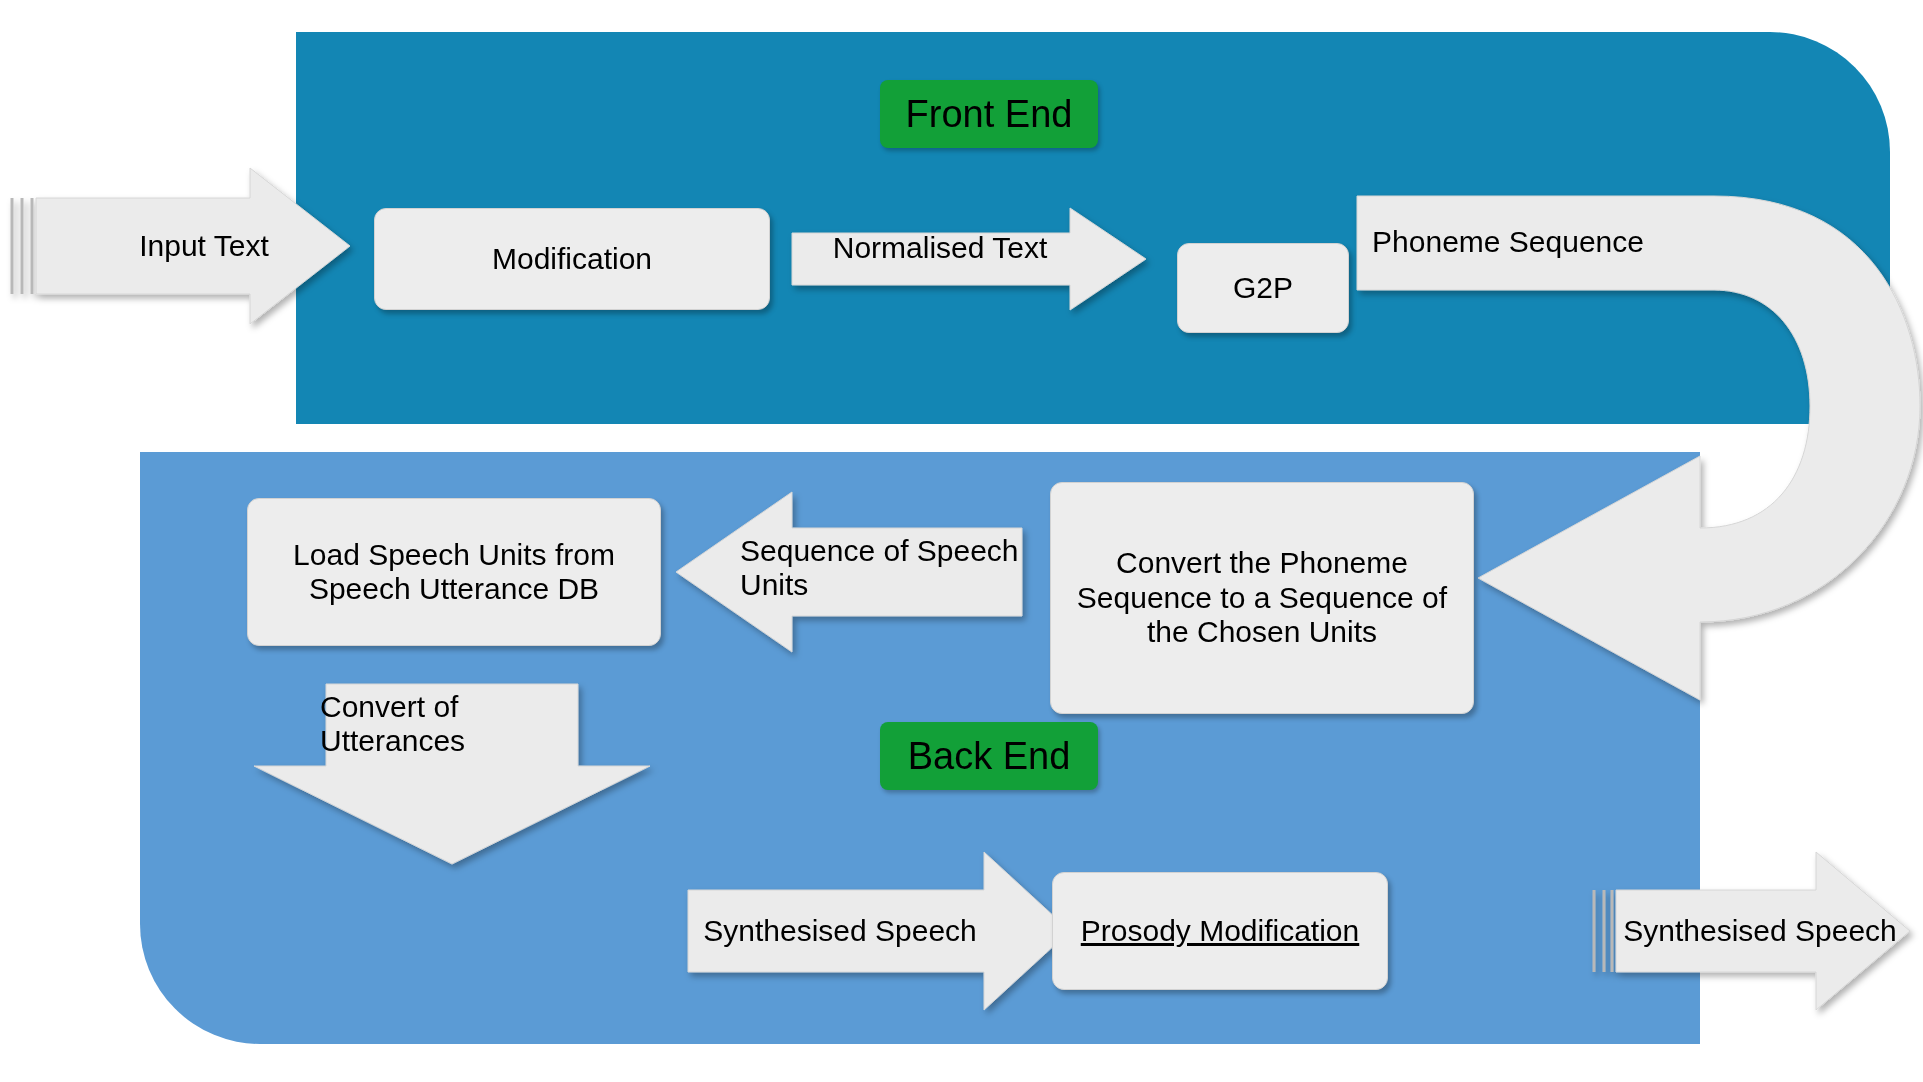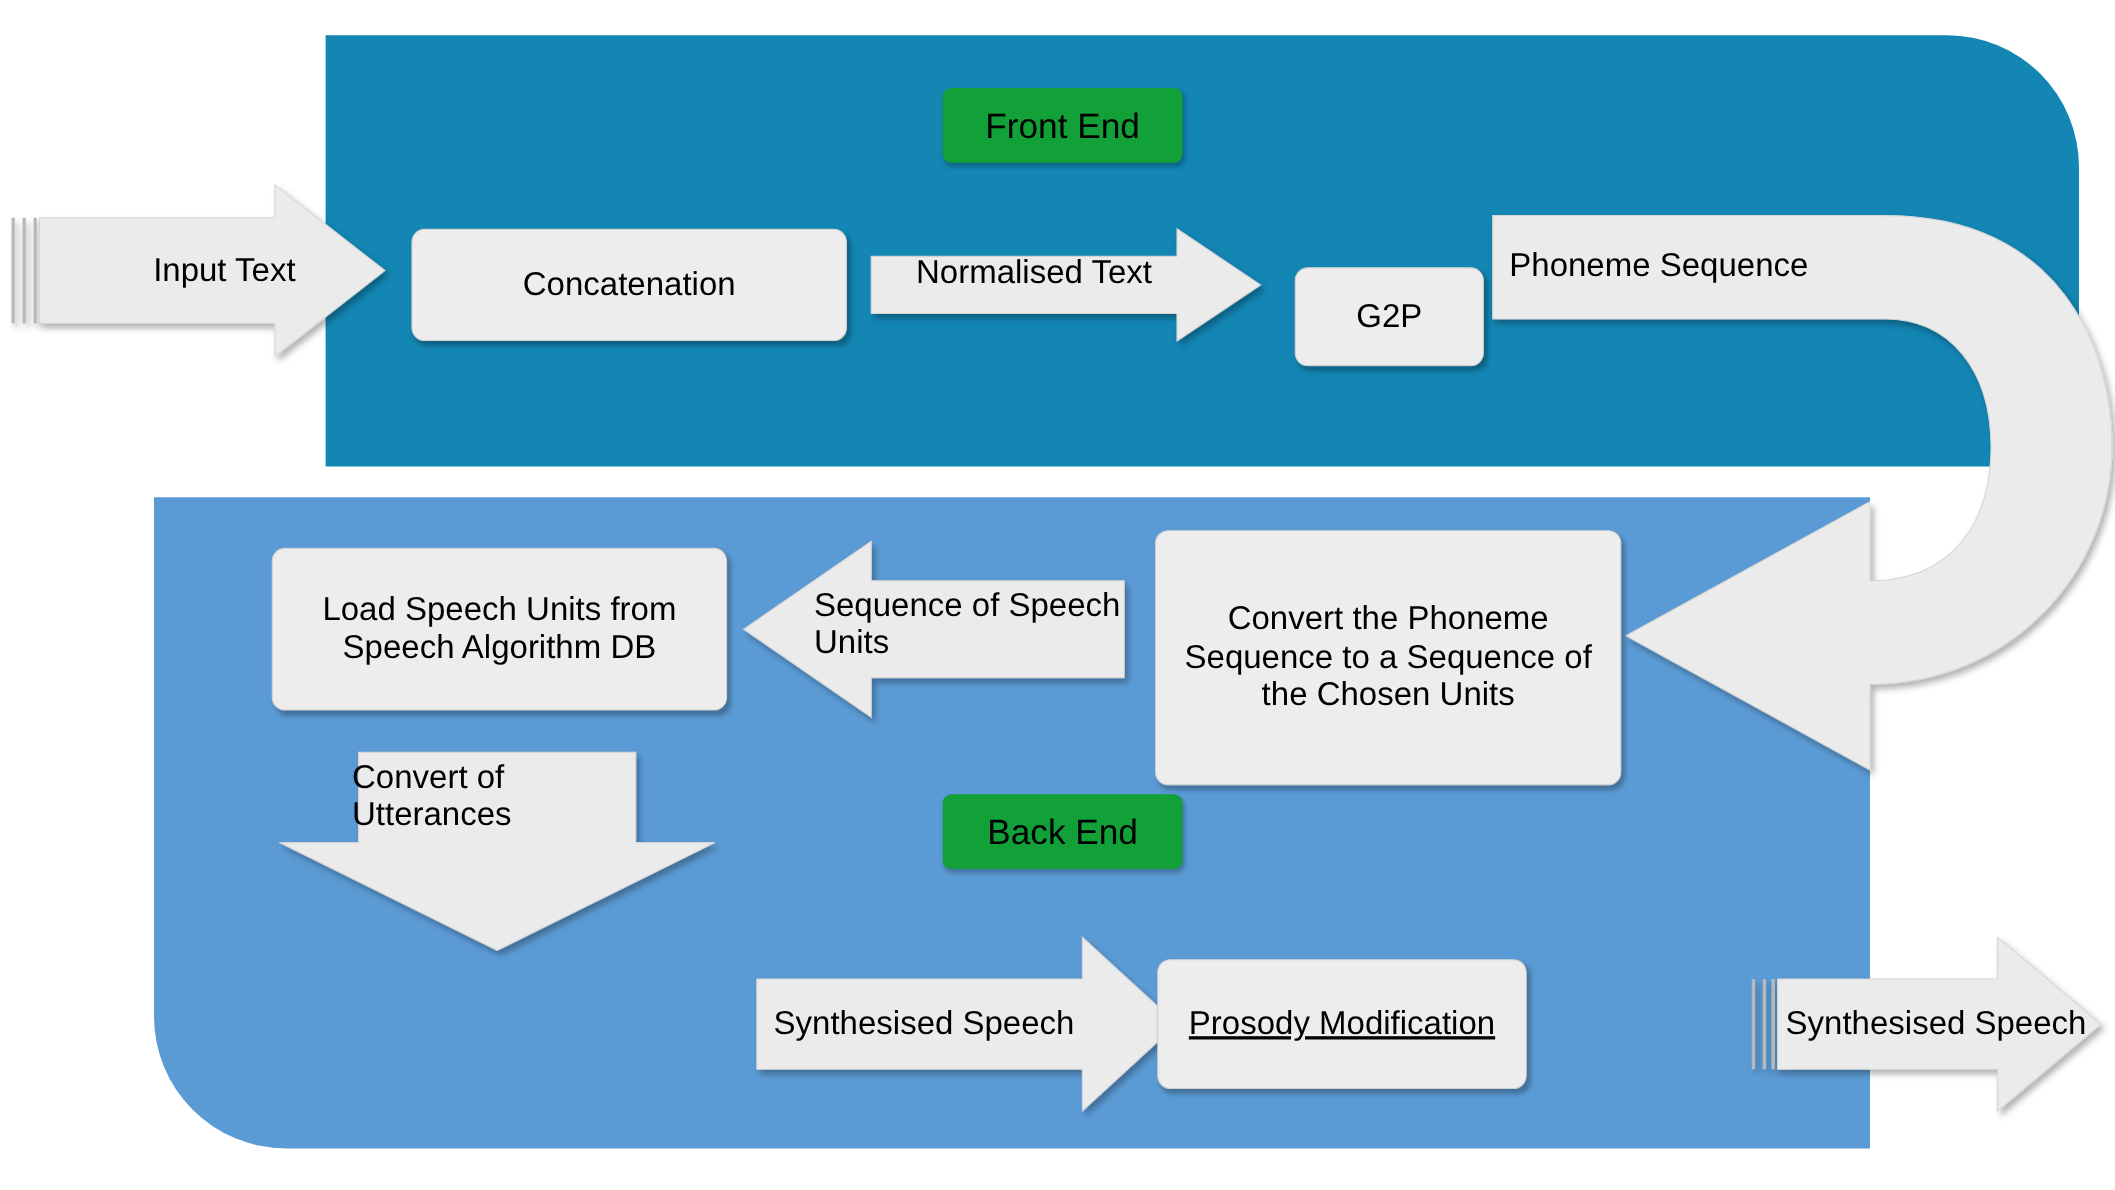--- a/index.html
+++ b/index.html
@@ -40,25 +40,26 @@
     background: #5b9bd5;
     border-bottom-left-radius: 120px;
   }
 
   
   .green-tag {
     position: absolute;
     background: #12a038;
     border-radius: 8px;
     color: #000000;
-    font-size: 32px;
+    font-size: 38px;
     display: flex;
     align-items: center;
     justify-content: center;
     box-shadow: 2px 3px 4px rgba(0,0,0,0.25);
+    margin-left: 23px;
   }
   #tag-front-end { left: 857px; top: 80px; width: 218px; height: 68px; }
   #tag-back-end  { left: 857px; top: 722px; width: 218px; height: 68px; }
 
   
   .pbox {
     position: absolute;
     background: #ededed;
     border: 1px solid #d2d2d2;
     border-radius: 12px;
@@ -172,23 +173,23 @@
 
     <g filter="url(#sh)">
       <path class="arrow-shape" d="M 1616 890 L 1816 890 L 1816 852 L 1910 931 L 1816 1010 L 1816 972 L 1616 972 Z"></path>
       <path class="bar-line" d="M 1594 890 L 1594 972 M 1604 890 L 1604 972 M 1612 890 L 1612 972"></path>
     </g>
   </svg>
 
   <div class="green-tag" id="tag-front-end">Front End</div>
   <div class="green-tag" id="tag-back-end">Back End</div>
 
-  <div class="pbox" id="box-normalisation">Concatenation</div>
+  <div class="pbox" id="box-normalisation">Modification</div>
   <div class="pbox" id="box-g2p">G2P</div>
-  <div class="pbox" id="box-load-units">Load Speech Units from Speech Algorithm DB</div>
+  <div class="pbox" id="box-load-units">Load Speech Units from Speech Utterance DB</div>
   <div class="pbox" id="box-convert">Convert the Phoneme Sequence to a Sequence of the Chosen Units</div>
   <div class="pbox" id="box-prosody">Prosody Modification</div>
 
   <div class="flat-label" id="lbl-input-text">Input Text</div>
   <div class="flat-label" id="lbl-normalised-text">Normalised Text</div>
   <div class="flat-label" id="lbl-phoneme-seq">Phoneme Sequence</div>
   <div class="flat-label" id="lbl-seq-speech-units">Sequence of Speech Units</div>
   <div class="flat-label" id="lbl-seq-utterances">Convert of Utterances</div>
   <div class="flat-label" id="lbl-synth-speech-1">Synthesised Speech</div>
   <div class="flat-label" id="lbl-synth-speech-2">Synthesised Speech</div>

